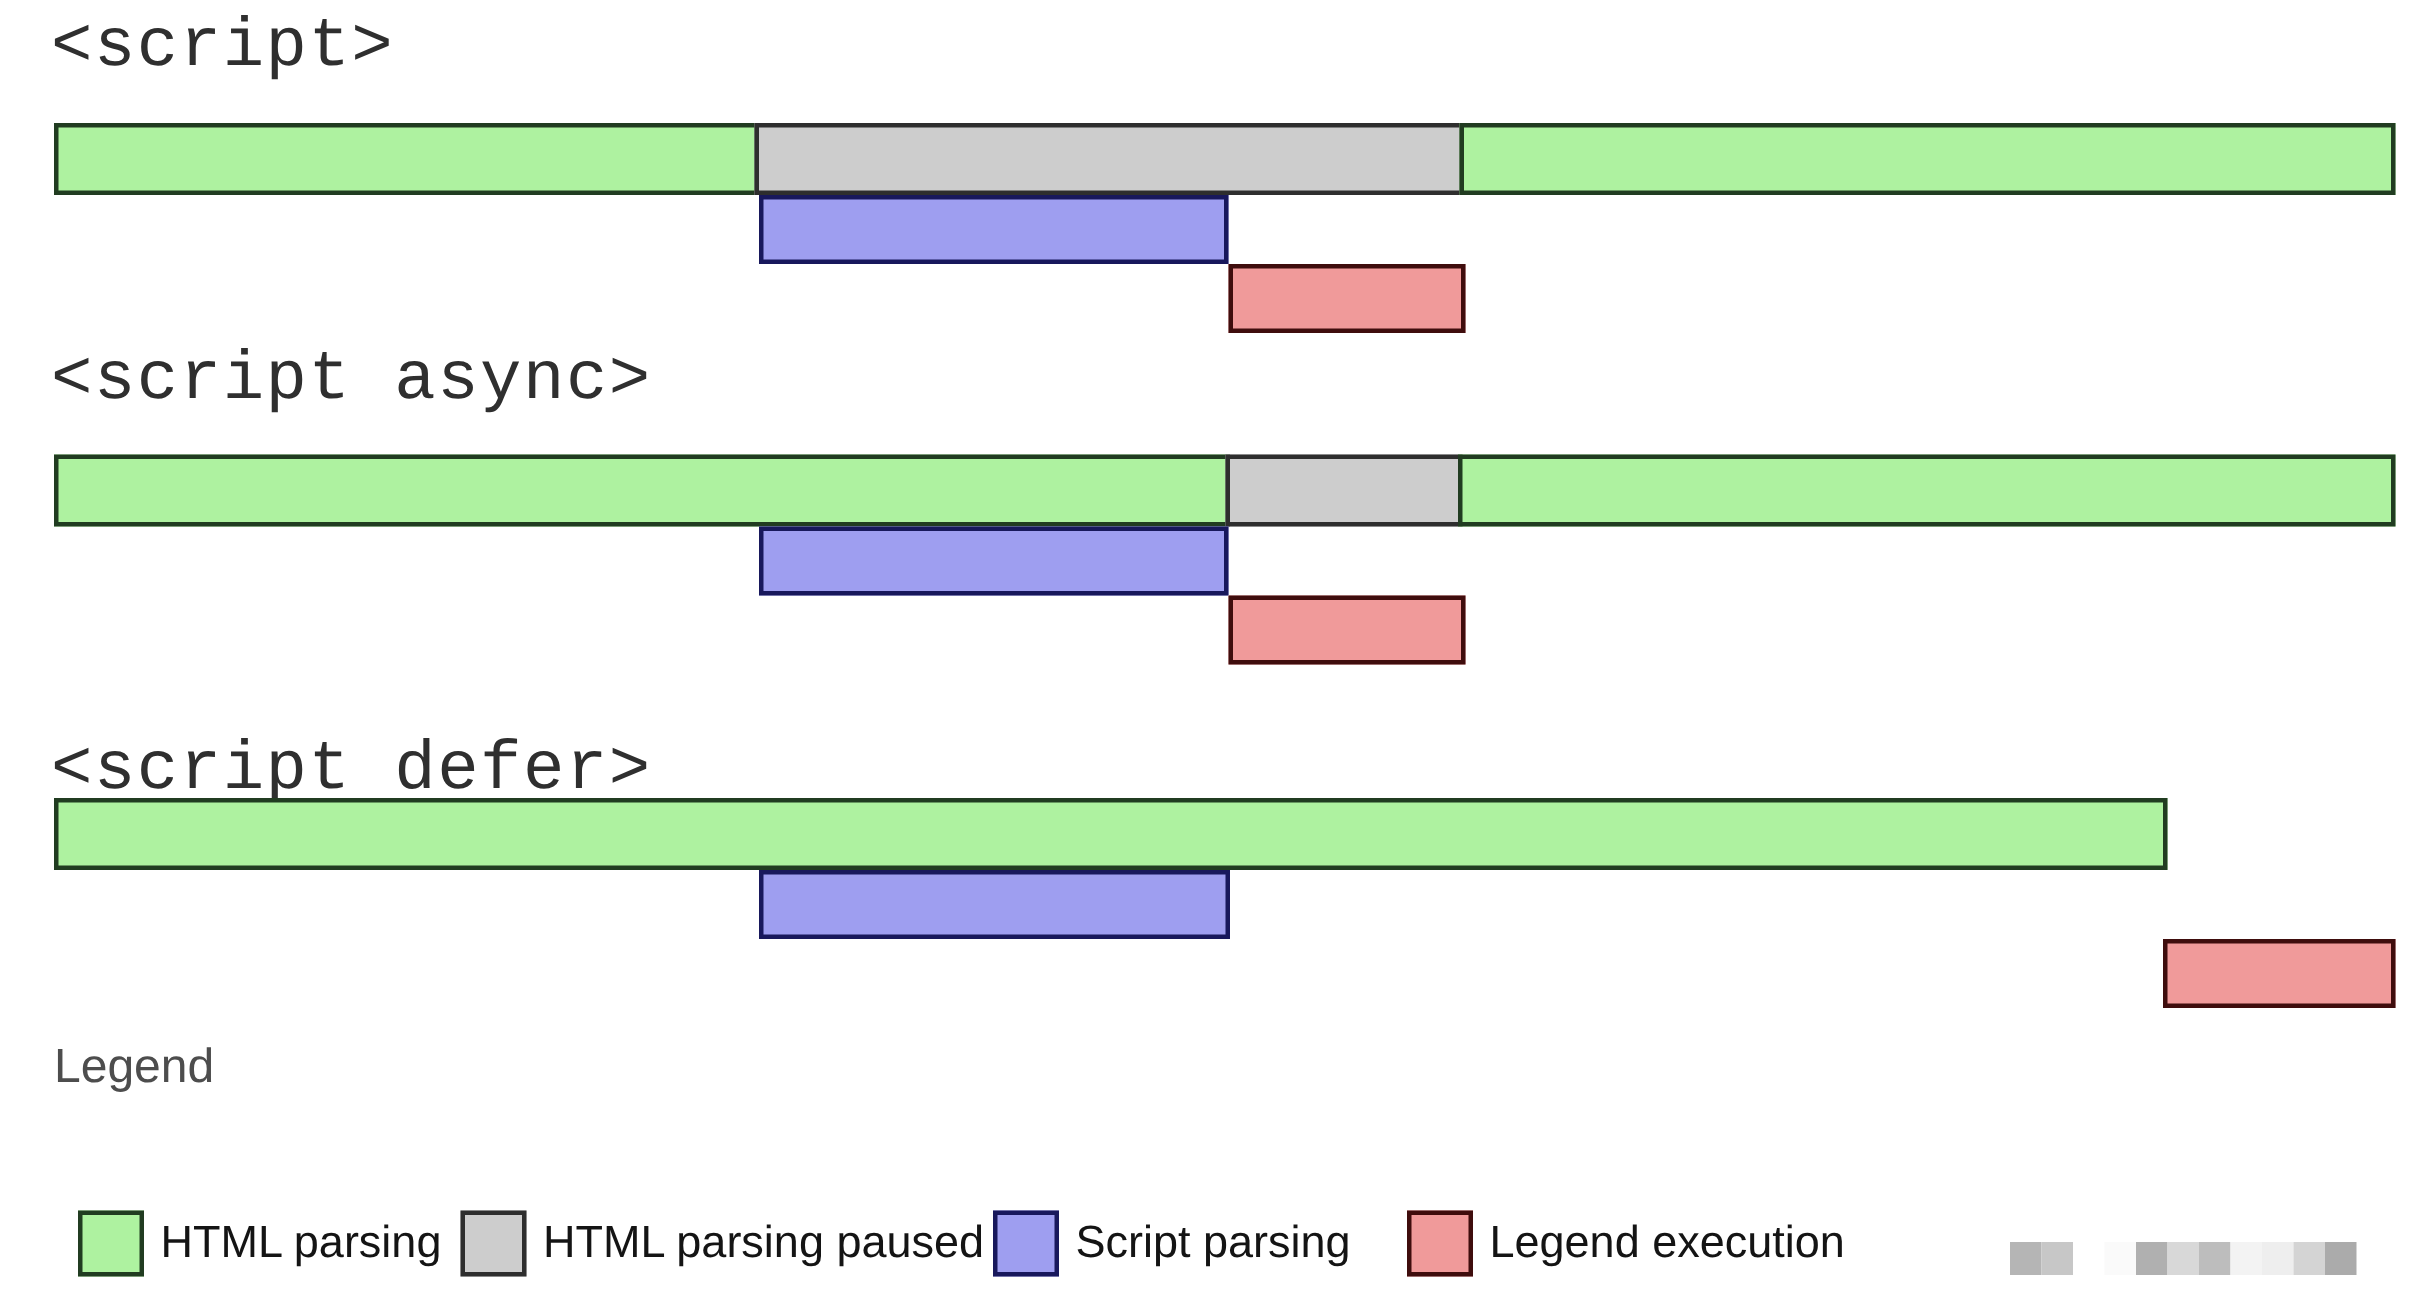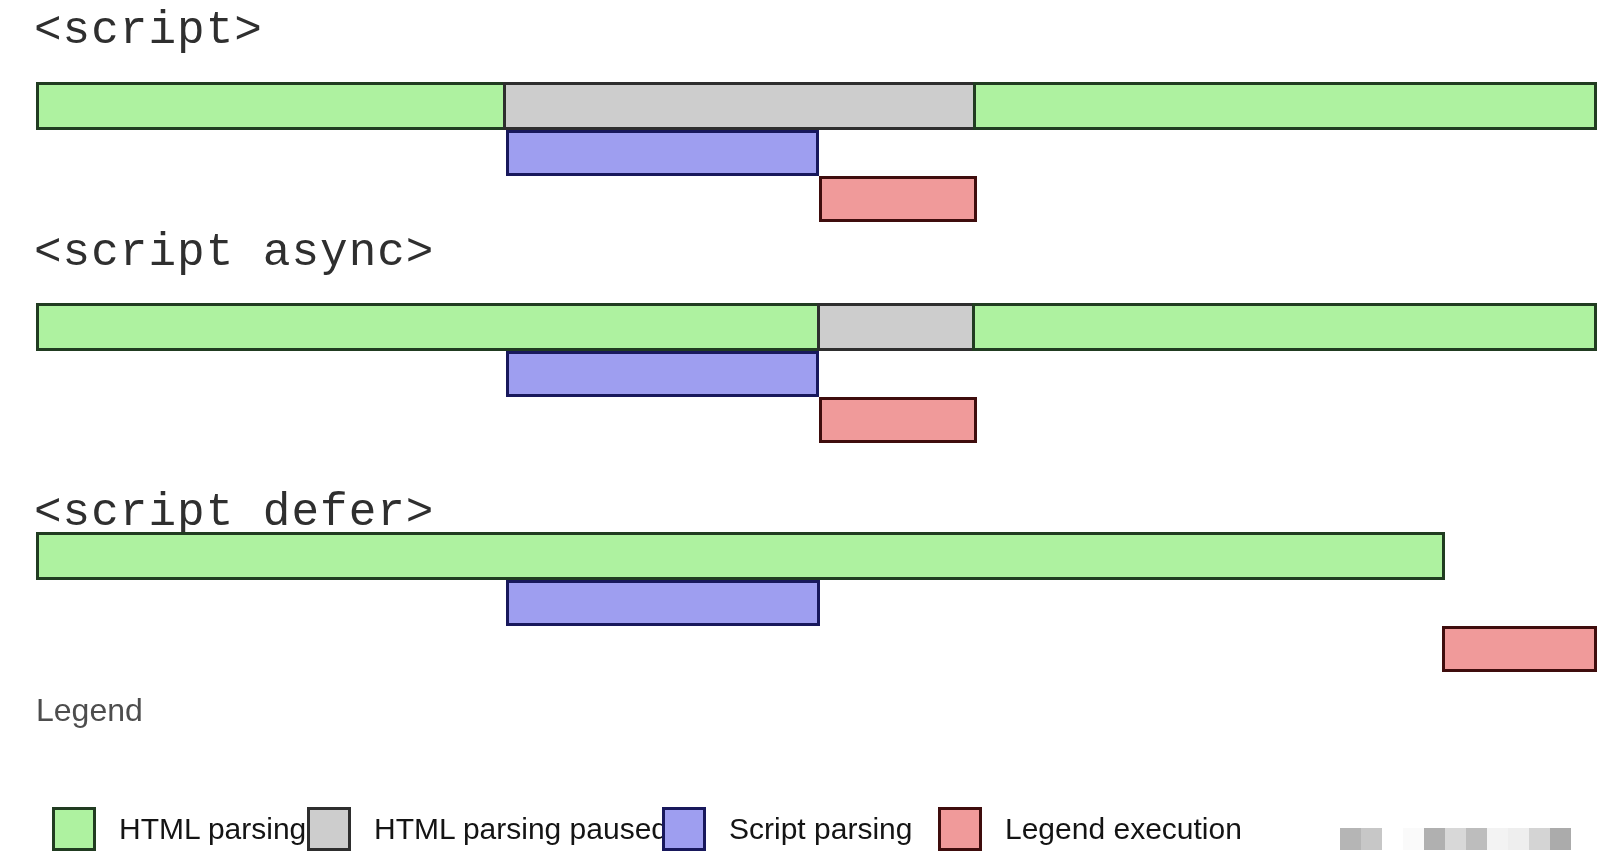--- a/index.html
+++ b/index.html
@@ -37,21 +37,21 @@
     line-height: 60px;
     font-weight: 300;
     color: #4d4d4d;
   }
   .legend-item {
     position: absolute;
     top: 806px;
     height: 46px;
     display: flex;
     align-items: center;
-    gap: 23px;
+    gap: 11px;
   }
   .legend-swatch {
     display: inline-block;
     width: 44px;
     height: 44px;
     box-sizing: border-box;
     border: 3px solid #000;
     flex: 0 0 auto;
   }
   .legend-label {

